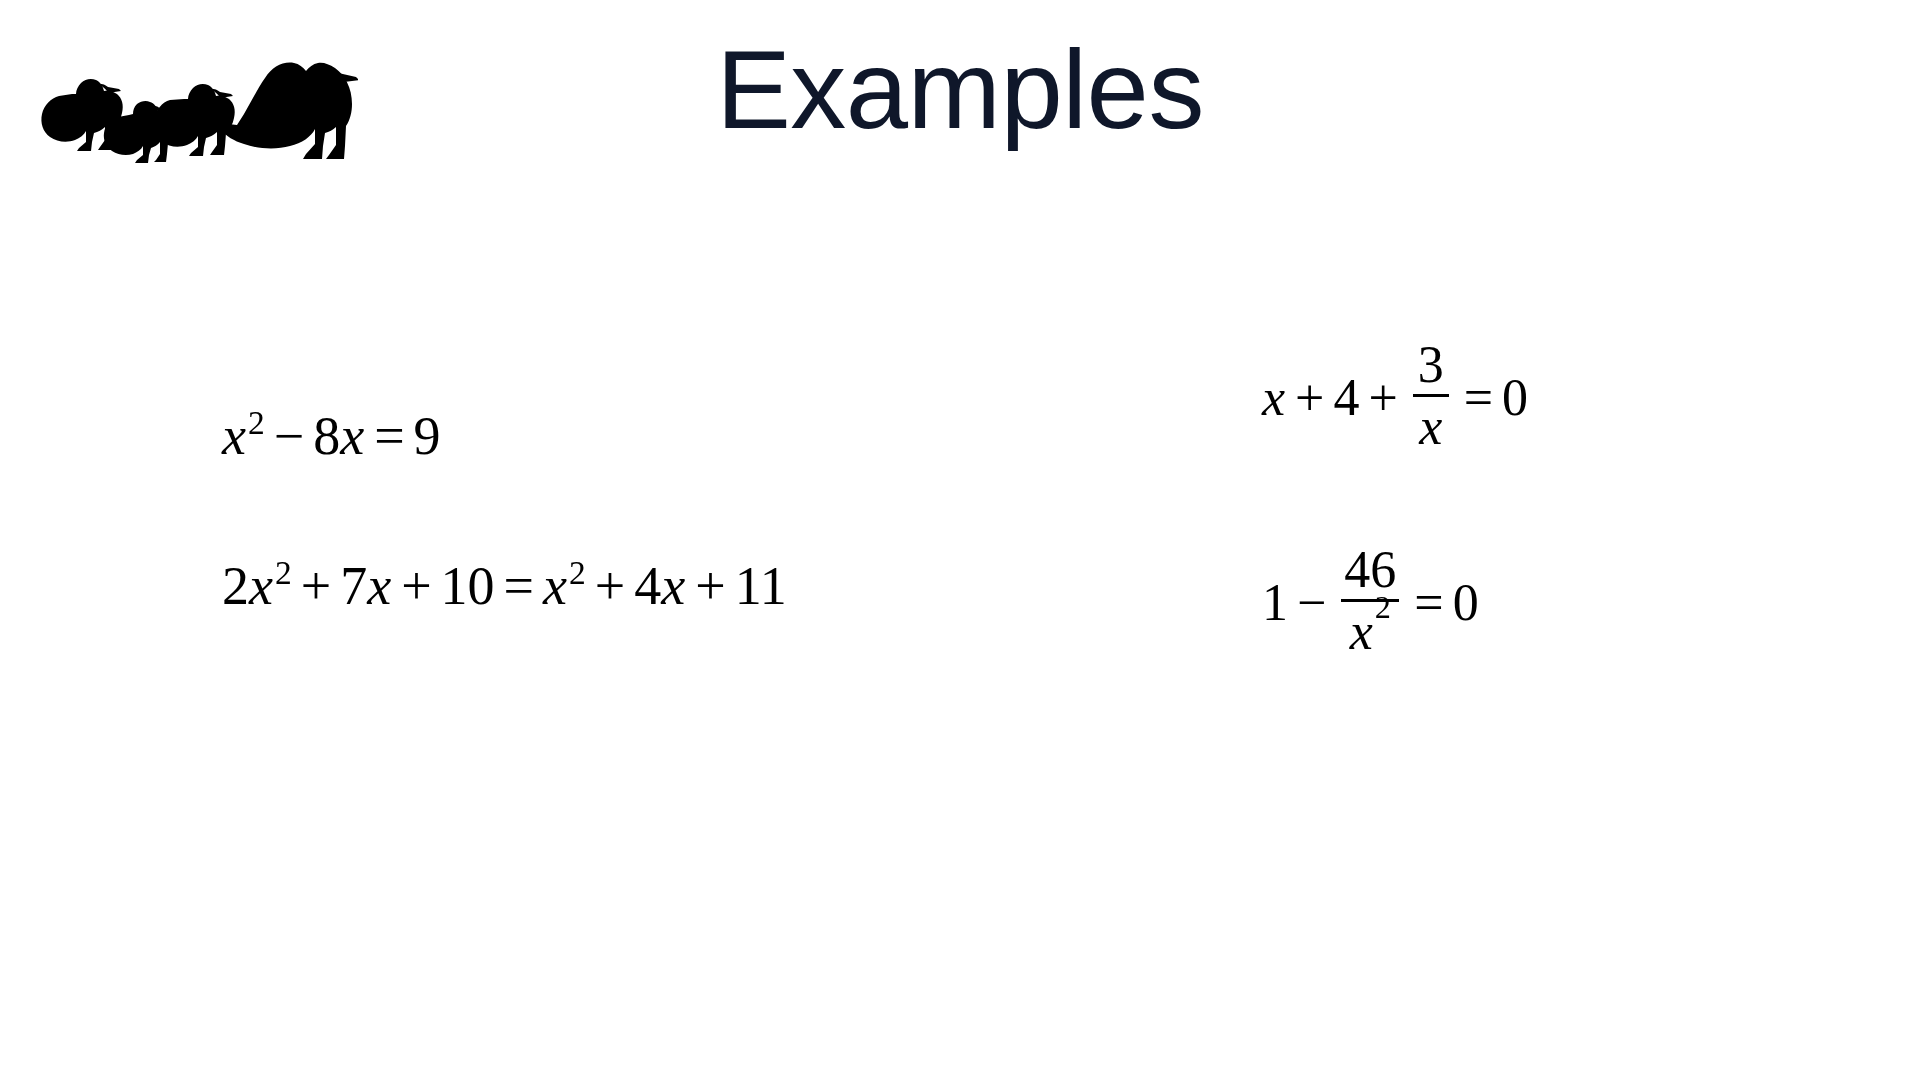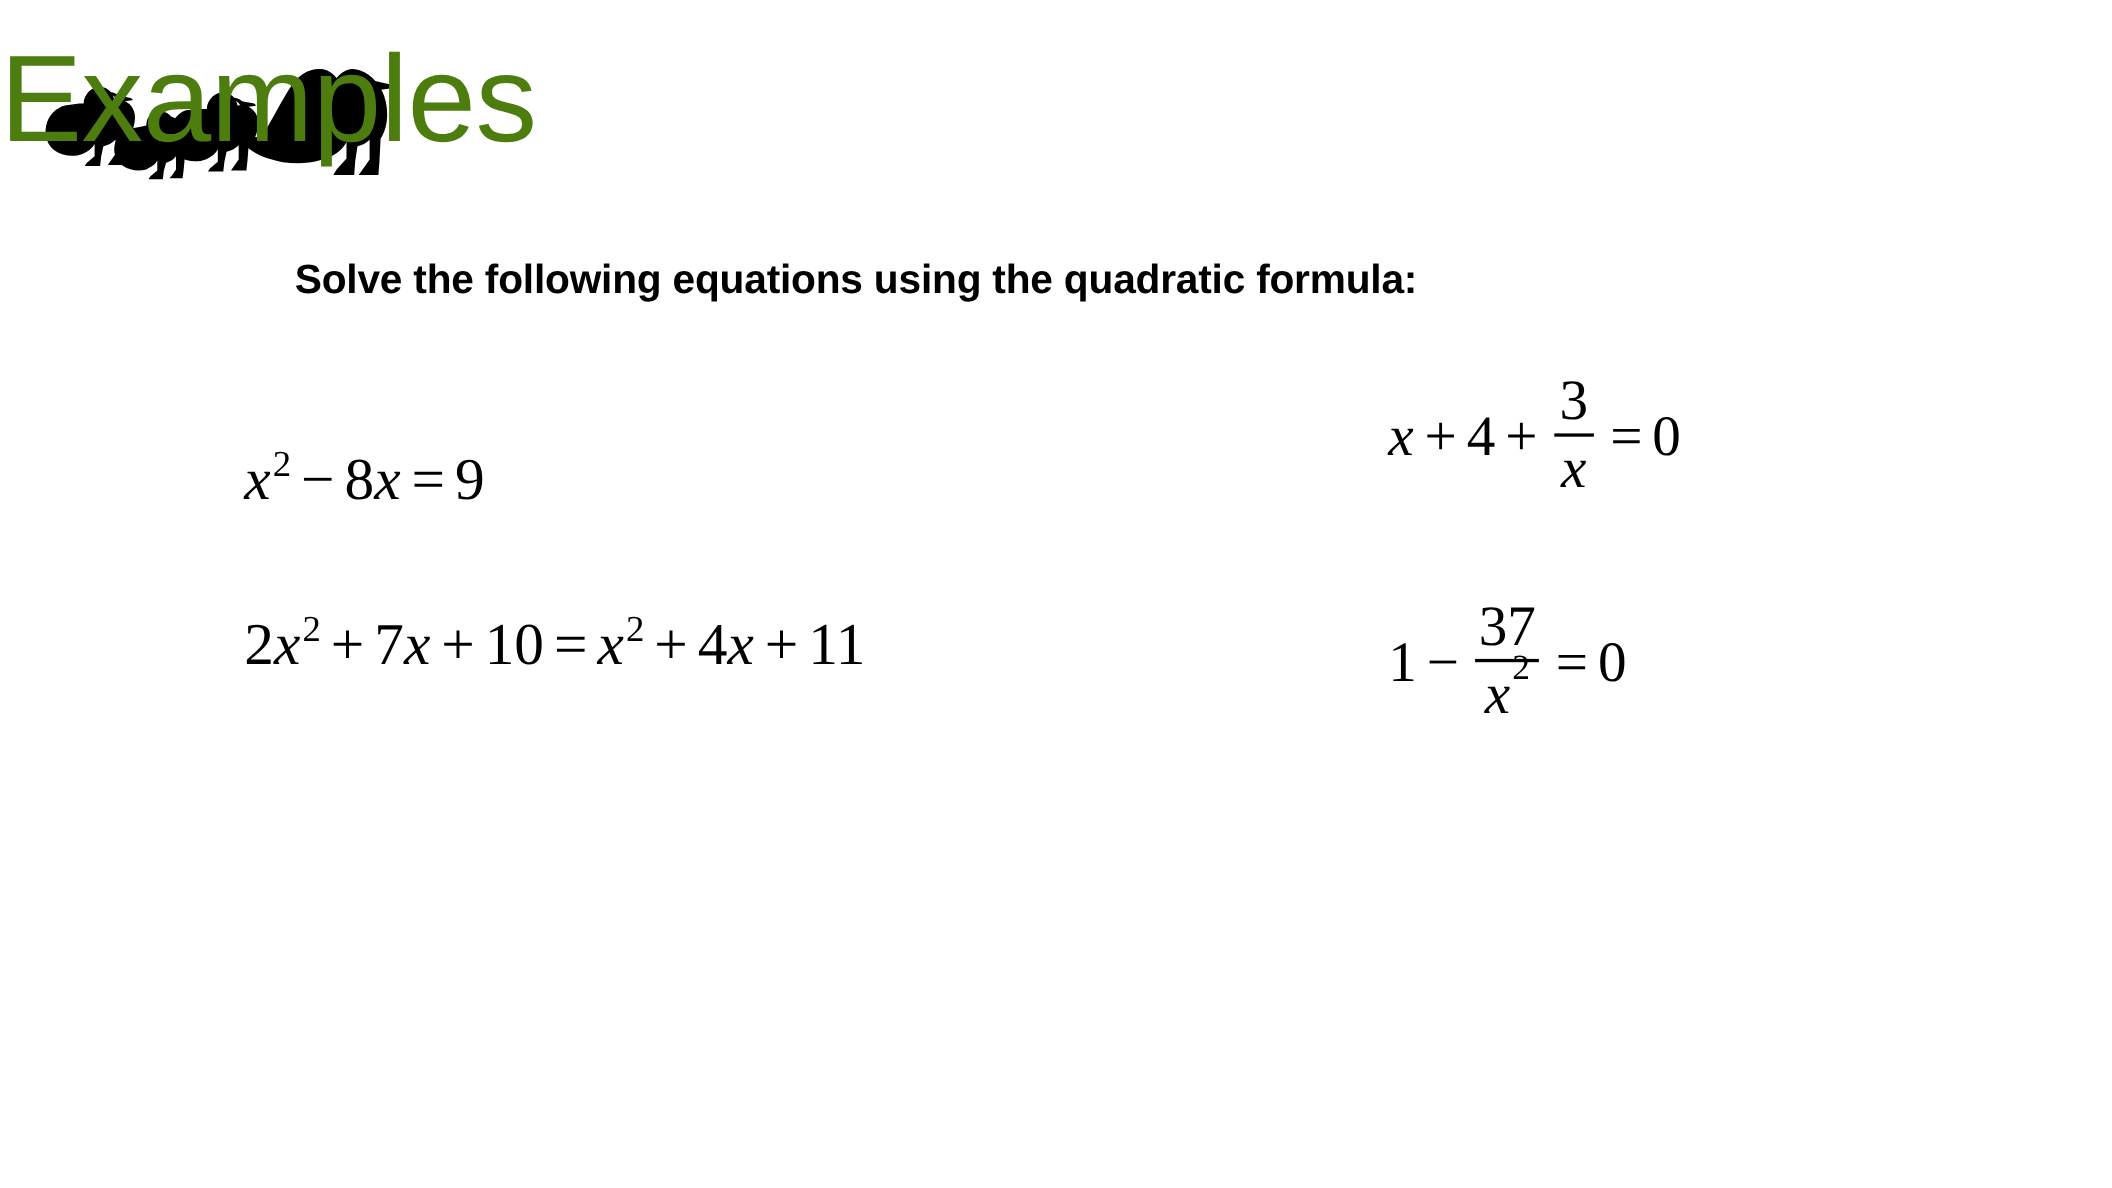--- a/index.html
+++ b/index.html
@@ -32,27 +32,27 @@
     height: 150px;
   }
   .duck-art svg { display: block; width: 100%; height: 100%; }
 
   
   .slide-title {
     position: absolute;
     left: 0;
     top: 28px;
     width: 1920px;
-    text-align: left;
+    text-align: center;
     font-family: "Liberation Sans", sans-serif;
     font-weight: 400;
     font-size: 112px;
     line-height: 1.1;
     letter-spacing: -0.5px;
-    color: #4d7c0f;
+    color: #0f172a;
     white-space: nowrap;
   }
 
   
   .instruction {
     position: absolute;
     left: 268px;
     top: 232px;
     font-family: "Liberation Sans", sans-serif;
     font-weight: 700;
@@ -180,21 +180,20 @@
                    C295 42 291 45 288 49 C285 45 281 42 276 41 C265 39 254 45 247 56
                    C240 66 233 80 226 92 Z"></path>
           <path d="M300 43 C306 42 312 45 316 50 L338 55 L341 58 L318 61 C314 53 308 46 300 43 Z"></path>
         </g>
       </g>
     </svg>
   </div>
 
   <div class="slide-title" data-bind="slide.title">Examples</div>
 
-  <div class="instruction" data-bind="slide.instruction">Solve the following equations using the quadratic formula:</div>
 
   <div class="equation eq-1">
     <span class="mvar" data-bind="slide.equations.left_column.0.parts.var1">x</span>
       <span class="msup" data-bind="slide.equations.left_column.0.parts.exp1">2</span>
     <span class="mop" data-bind="slide.equations.left_column.0.parts.op1">−</span>
     <span class="mnum" data-bind="slide.equations.left_column.0.parts.coef2">8</span>
       <span class="mvar" data-bind="slide.equations.left_column.0.parts.var2">x</span>
     <span class="mop" data-bind="slide.equations.left_column.0.parts.eq">=</span>
     <span class="mnum" data-bind="slide.equations.left_column.0.parts.rhs">9</span>
   </div>
@@ -229,21 +228,21 @@
       <span class="den mvar" data-bind="slide.equations.right_column.0.parts.frac_den">x</span>
     </span>
     <span class="mop" data-bind="slide.equations.right_column.0.parts.eq">=</span>
     <span class="mnum" data-bind="slide.equations.right_column.0.parts.rhs">0</span>
   </div>
 
   <div class="equation eq-4">
     <span class="mnum" data-bind="slide.equations.right_column.1.parts.const1">1</span>
     <span class="mop" data-bind="slide.equations.right_column.1.parts.op1">−</span>
     <span class="frac">
-      <span class="num mnum" data-bind="slide.equations.right_column.1.parts.frac_num">37</span>
+      <span class="num mnum" data-bind="slide.equations.right_column.1.parts.frac_num">46</span>
       <span class="bar"></span>
       <span class="den"><span class="mvar" data-bind="slide.equations.right_column.1.parts.frac_den">x</span><span class="msup" data-bind="slide.equations.right_column.1.parts.frac_den_exp">2</span></span>
     </span>
     <span class="mop" data-bind="slide.equations.right_column.1.parts.eq">=</span>
     <span class="mnum" data-bind="slide.equations.right_column.1.parts.rhs">0</span>
   </div>
 
 </div>
 
 </body></html>

